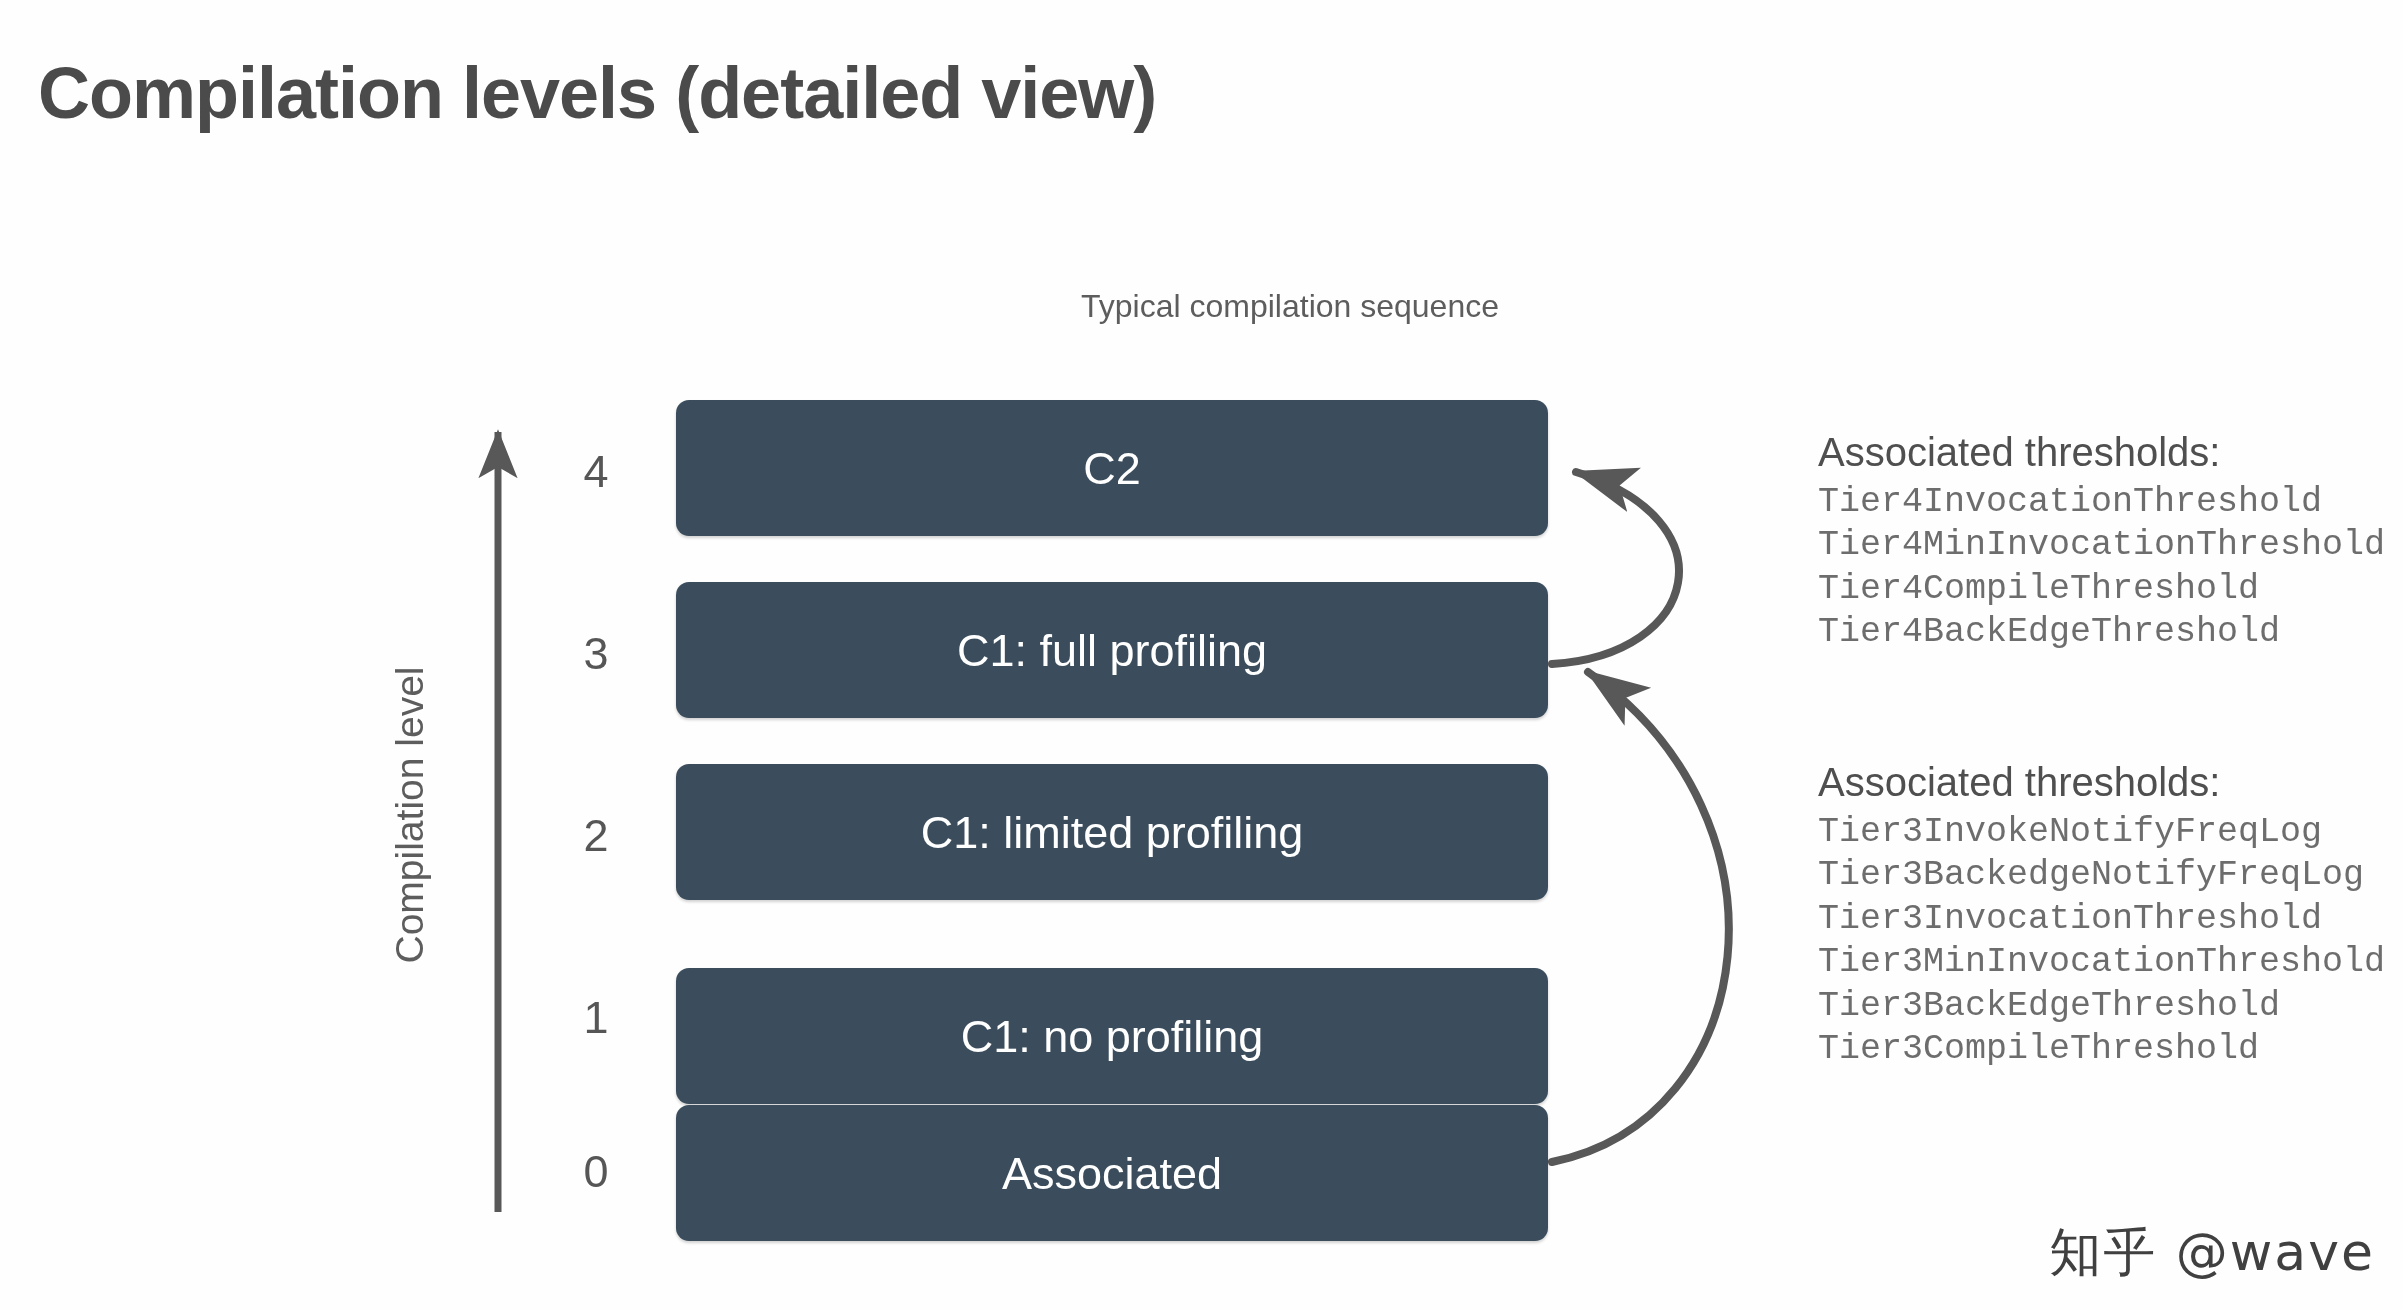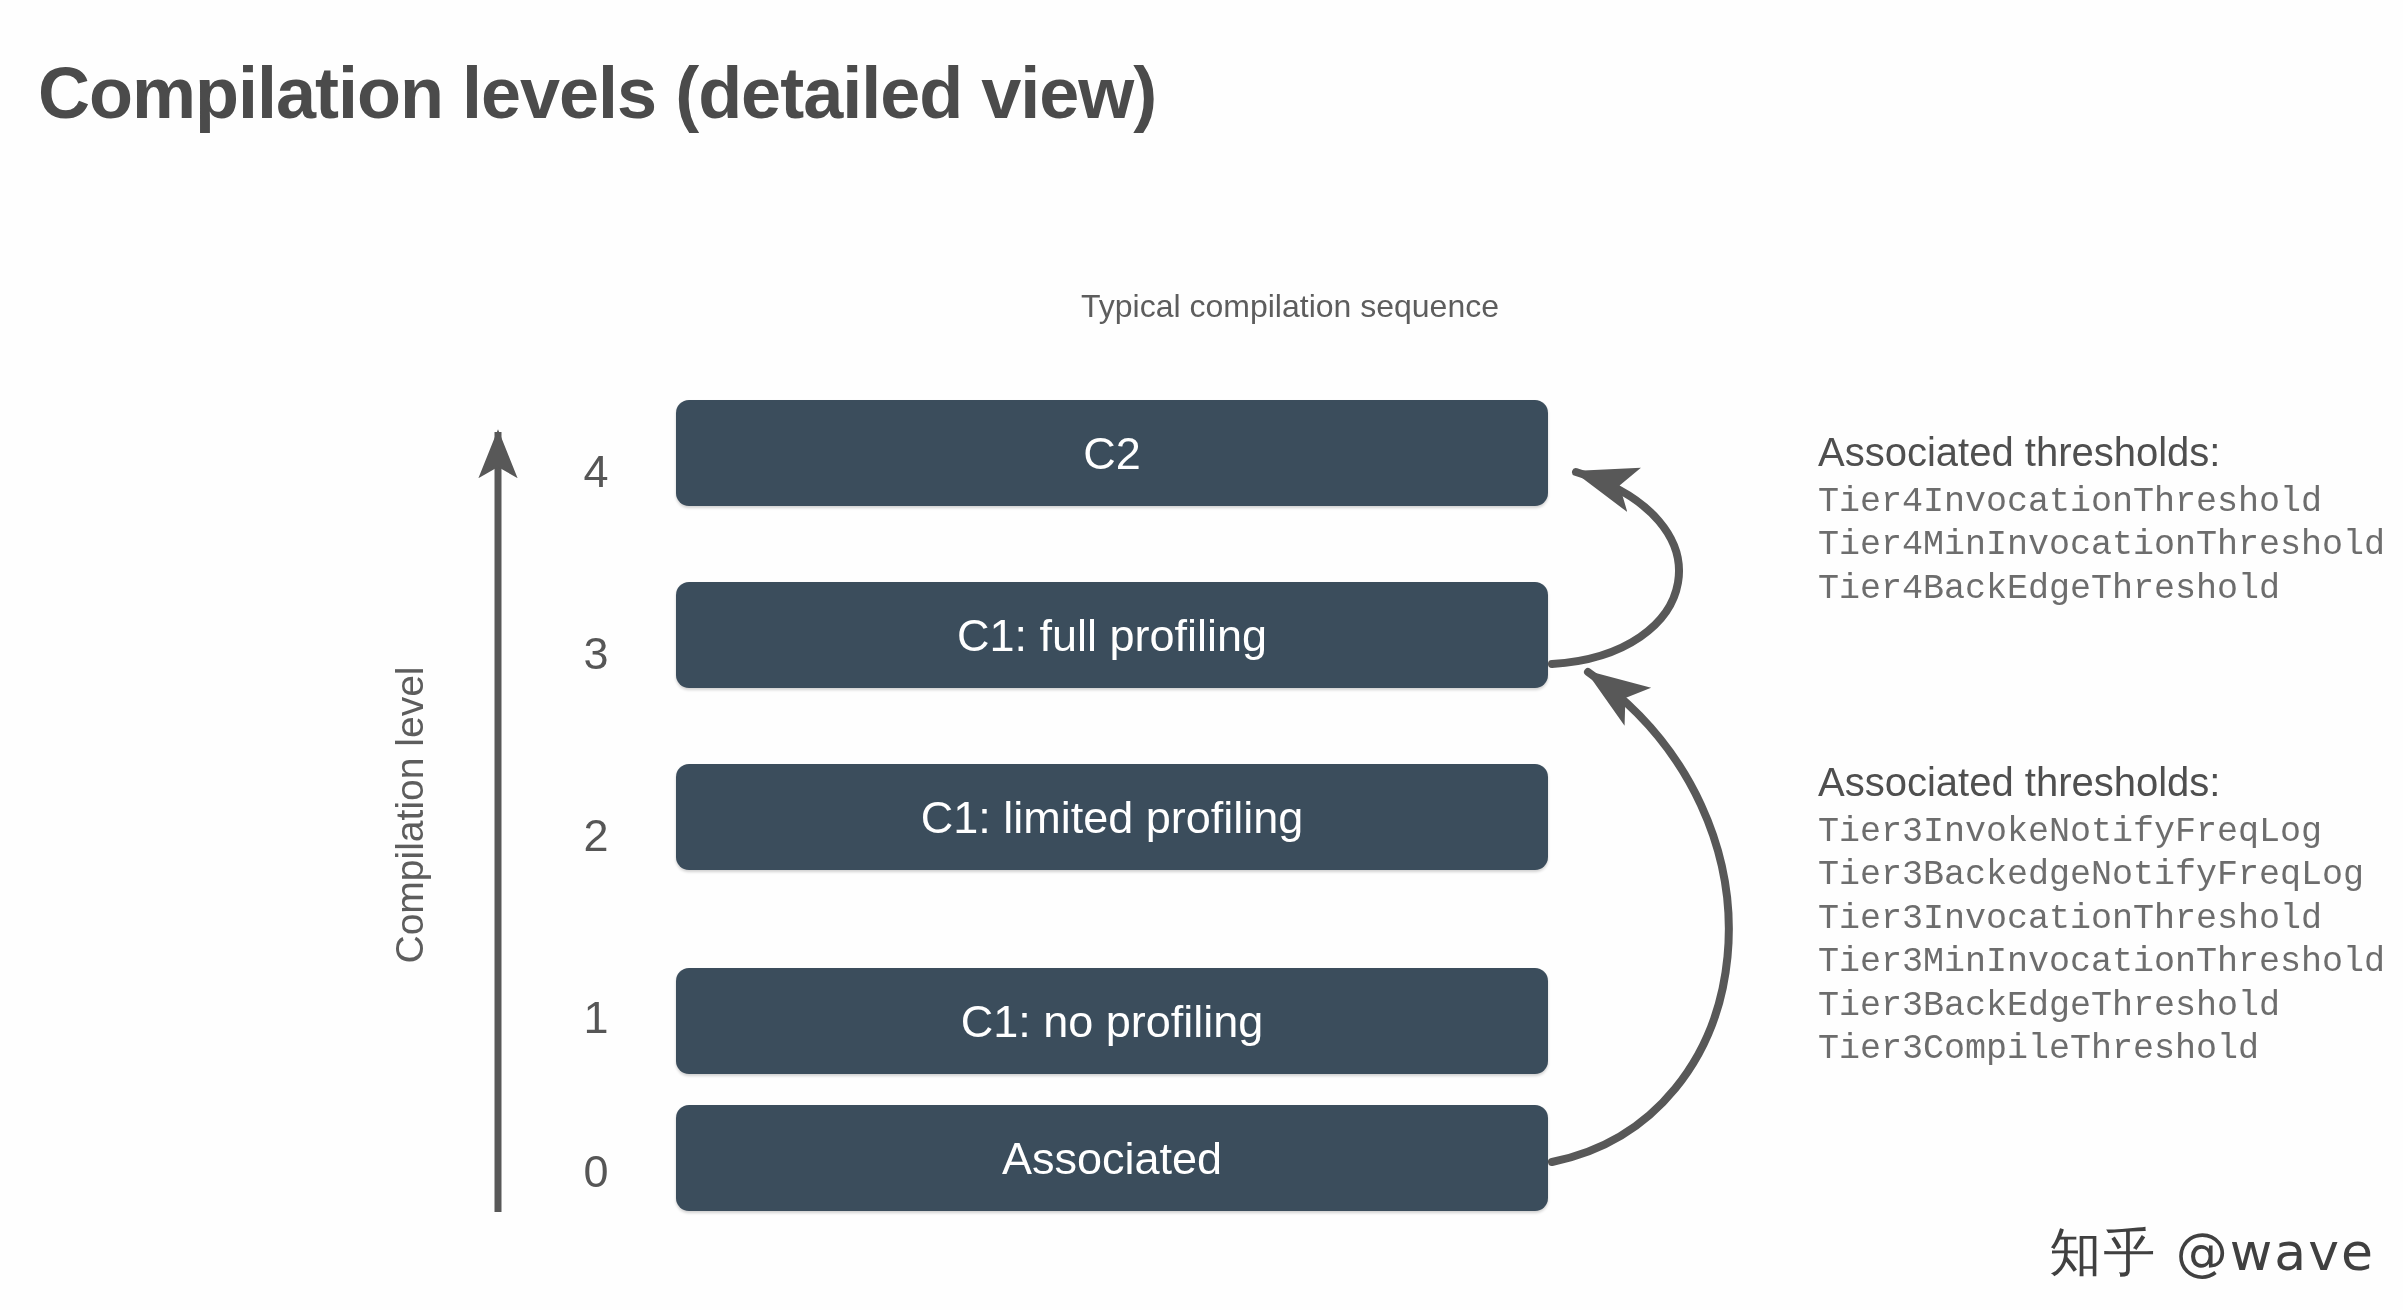--- a/index.html
+++ b/index.html
@@ -67,21 +67,21 @@
     text-align: center;
     font-size: 45px;
     color: #565656;
   }
 
   
   .level-box {
     position: absolute;
     left: 676px;
     width: 872px;
-    height: 106px;
+    height: 136px;
     background: #3b4d5c;
     border-radius: 13px;
     display: flex;
     align-items: center;
     justify-content: center;
     box-shadow: 0 2px 3px rgba(0,0,0,0.18);
   }
   .level-box-label {
     color: #ffffff;
     font-size: 45px;
@@ -170,20 +170,21 @@
 </div>
 
 <div class="level-box" style="top:1105px">
   <span class="level-box-label">Associated</span>
 </div>
 
 <div class="threshold-block" style="top:430px">
   <div class="threshold-heading">Associated thresholds:</div>
   <div class="threshold-item">Tier4InvocationThreshold</div>
   <div class="threshold-item">Tier4MinInvocationThreshold</div>
+  <div class="threshold-item">Tier4CompileThreshold</div>
   <div class="threshold-item">Tier4BackEdgeThreshold</div>
 </div>
 
 <div class="threshold-block" style="top:760px">
   <div class="threshold-heading">Associated thresholds:</div>
   <div class="threshold-item">Tier3InvokeNotifyFreqLog</div>
   <div class="threshold-item">Tier3BackedgeNotifyFreqLog</div>
   <div class="threshold-item">Tier3InvocationThreshold</div>
   <div class="threshold-item">Tier3MinInvocationThreshold</div>
   <div class="threshold-item">Tier3BackEdgeThreshold</div>

